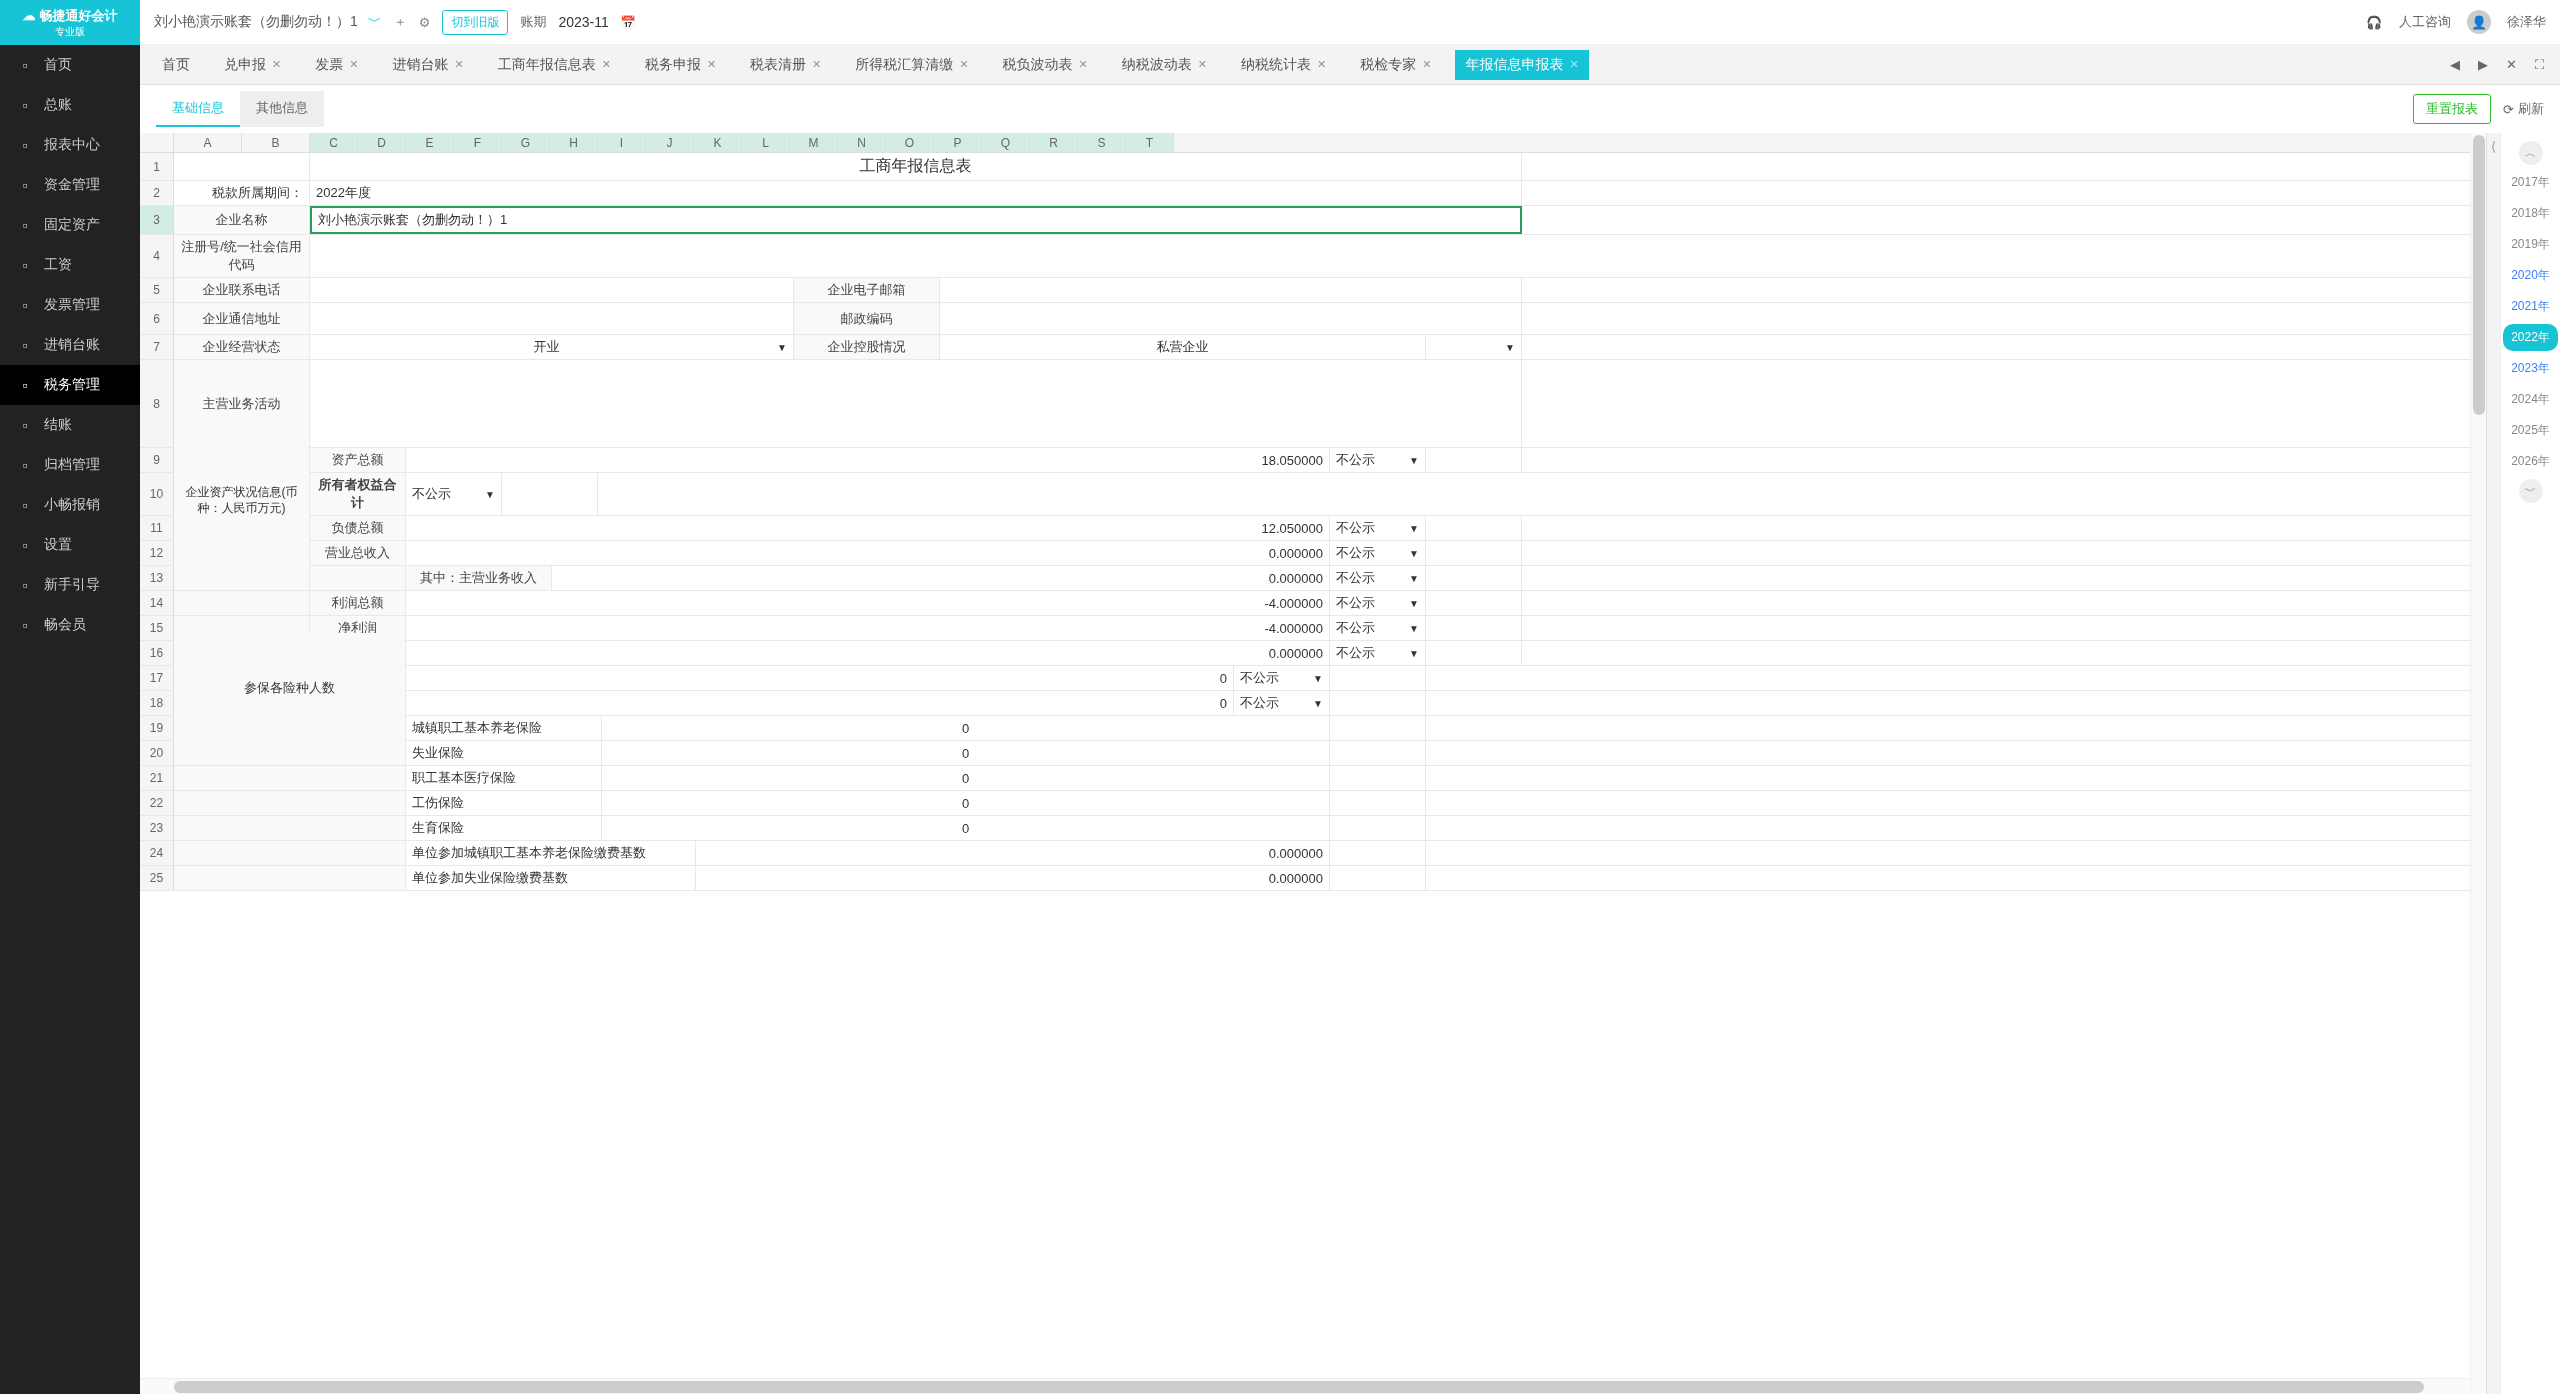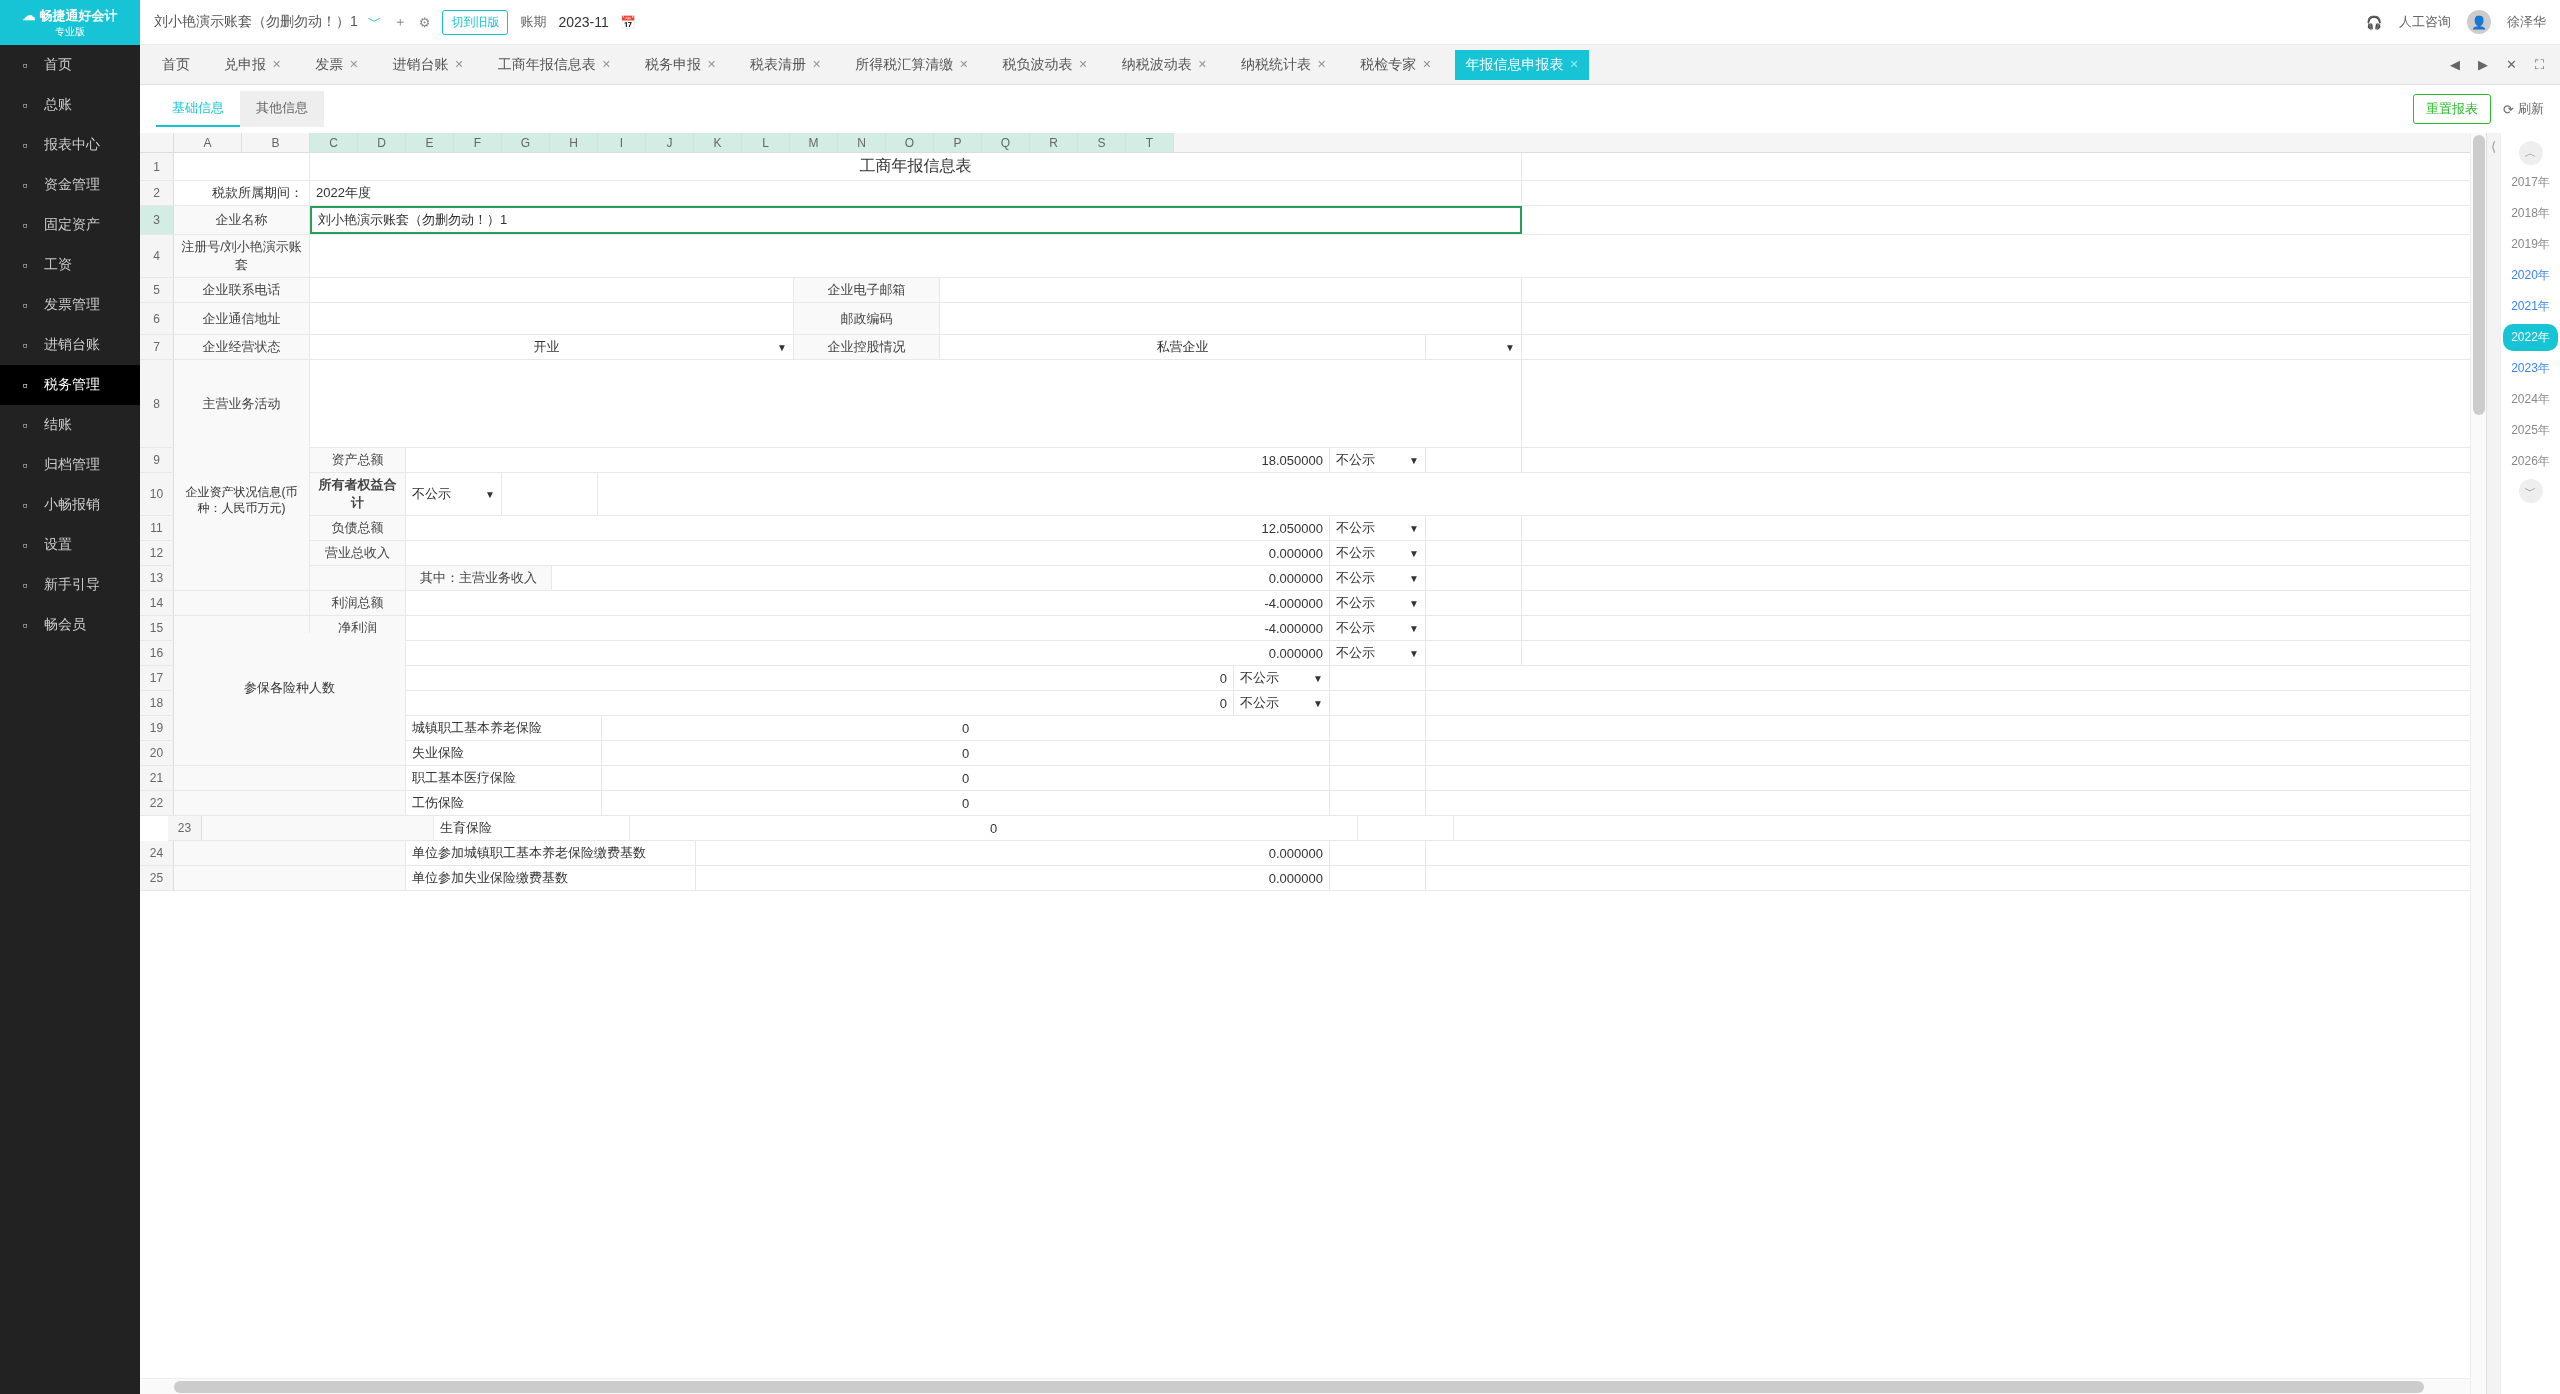--- a/index.html
+++ b/index.html
@@ -286,21 +286,21 @@
               <div class="cell val-right" style="width: 136px;">税款所属期间：</div>
               <div class="cell " style="width: 1212px;">2022年度</div>
             </div>
             <div class="sheet-row" style="min-height: 24px;">
               <div class="row-h active">3</div>
               <div class="cell label" style="width: 136px;">企业名称</div>
               <div class="cell selected" style="width: 1212px;">刘小艳演示账套（勿删勿动！）1</div>
             </div>
             <div class="sheet-row" style="min-height: 22px;">
               <div class="row-h">4</div>
-              <div class="cell label" style="width: 136px;">注册号/刘小艳演示账套</div>
+              <div class="cell label" style="width: 136px;">注册号/统一社会信用代码</div>
             </div>
             <div class="sheet-row" style="min-height: 24px;">
               <div class="row-h">5</div>
               <div class="cell label" style="width: 136px;">企业联系电话</div>
               <div class="cell " style="width: 484px;"></div>
               <div class="cell label" style="width: 146px;">企业电子邮箱</div>
               <div class="cell " style="width: 582px;"></div>
             </div>
             <div class="sheet-row" style="min-height: 32px;">
               <div class="row-h">6</div>
@@ -437,21 +437,21 @@
             </div>
             <div class="sheet-row" style="min-height: 22px;">
               <div class="row-h">22</div>
               <div class="cell label" style="width: 232px;"></div>
               <div class="cell " style="width: 196px;">工伤保险</div>
               <div class="cell " style="width: 728px;">
                 <span style="flex:1;text-align:center;">0</span>
               </div>
               <div class="cell " style="width: 96px;"></div>
             </div>
-            <div class="sheet-row" style="min-height: 22px; margin-left: 28px;">
+            <div class="sheet-row" style="min-height: 22px;">
               <div class="row-h">23</div>
               <div class="cell label" style="width: 232px;"></div>
               <div class="cell " style="width: 196px;">生育保险</div>
               <div class="cell " style="width: 728px;">
                 <span style="flex:1;text-align:center;">0</span>
               </div>
               <div class="cell " style="width: 96px;"></div>
             </div>
             <div style="position: absolute; left: 34px; width: 232px; background: rgb(249, 249, 249); border-right: 1px solid rgb(232, 232, 232); display: flex; align-items: center; justify-content: center; text-align: center; font-size: 13px; top: 480px; height: 110px;">参保各险种人数</div>
             <div class="sheet-row" style="min-height: 22px;">

